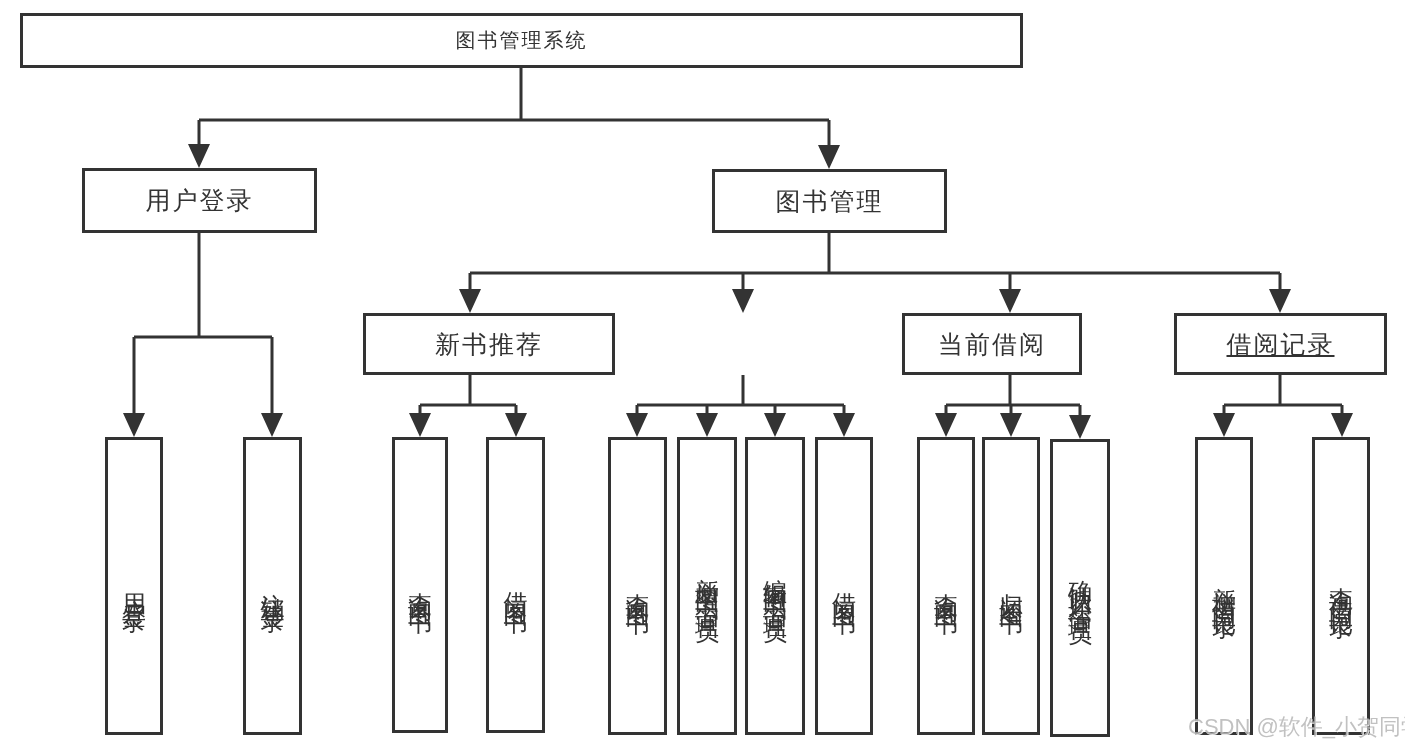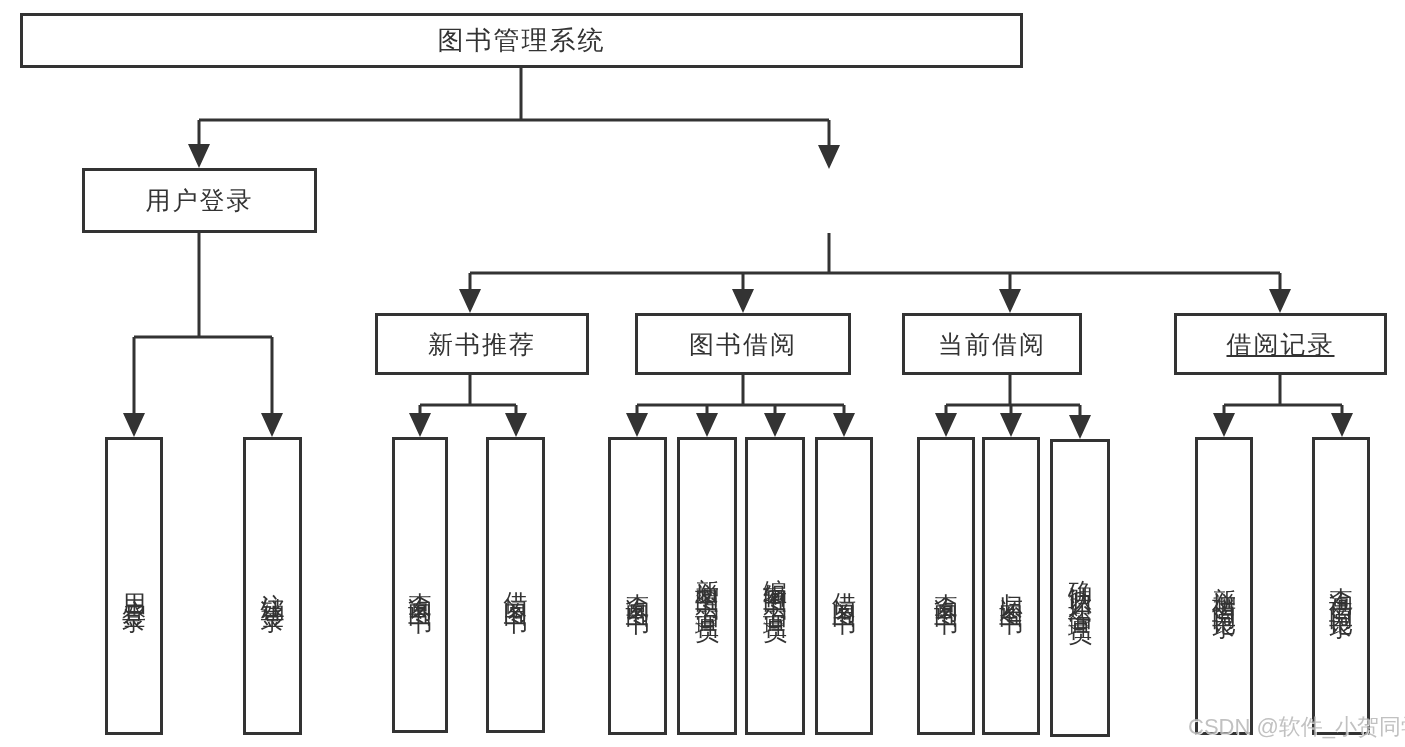--- a/index.html
+++ b/index.html
@@ -28,21 +28,21 @@
     background: #ffffff;
     display: flex;
     align-items: center;
     justify-content: center;
     color: #333333;
     font-size: 25px;
     letter-spacing: 2px;
     z-index: 2;
     white-space: nowrap;
   }
-  .hbox.root { font-size: 26px; }
+  .hbox.root { font-size: 20px; }
   .vbox {
     position: absolute;
     box-sizing: border-box;
     border: 3px solid #333333;
     background: #ffffff;
     display: flex;
     align-items: center;
     justify-content: center;
     color: #333333;
     z-index: 2;
@@ -89,26 +89,26 @@
              M1213,413h22l-11,24z M1331,413h22l-11,24z"></path>
   </svg>
 
   <div class="hbox root" style="left:20px; top:13px; width:1003px; height:55px;">
     <span>图书管理系统</span>
   </div>
 
   <div class="hbox" style="left:82px; top:168px; width:235px; height:65px;">
     <span>用户登录</span>
   </div>
+  <div class="hbox" style="left:712px; top:169px; width:235px; height:64px;">
+    <span>图书管理</span>
+  </div>
 
-  <div class="hbox" style="left:363px; top:313px; width:214px; height:62px;margin-left:12px;">
+  <div class="hbox" style="left:363px; top:313px; width:252px; height:62px;">
     <span>新书推荐</span>
-  </div>
-  <div class="hbox" style="left:635px; top:313px; width:216px; height:62px;">
-    <span>图书借阅</span>
   </div>
   <div class="hbox" style="left:902px; top:313px; width:180px; height:62px;">
     <span>当前借阅</span>
   </div>
   <div class="hbox" style="left:1174px; top:313px; width:213px; height:62px;text-decoration:underline;">
     <span>借阅记录</span>
   </div>
 
   <div class="vbox" style="left:105px; top:437px; width:58px; height:298px;">
     <span>用户登录</span>

